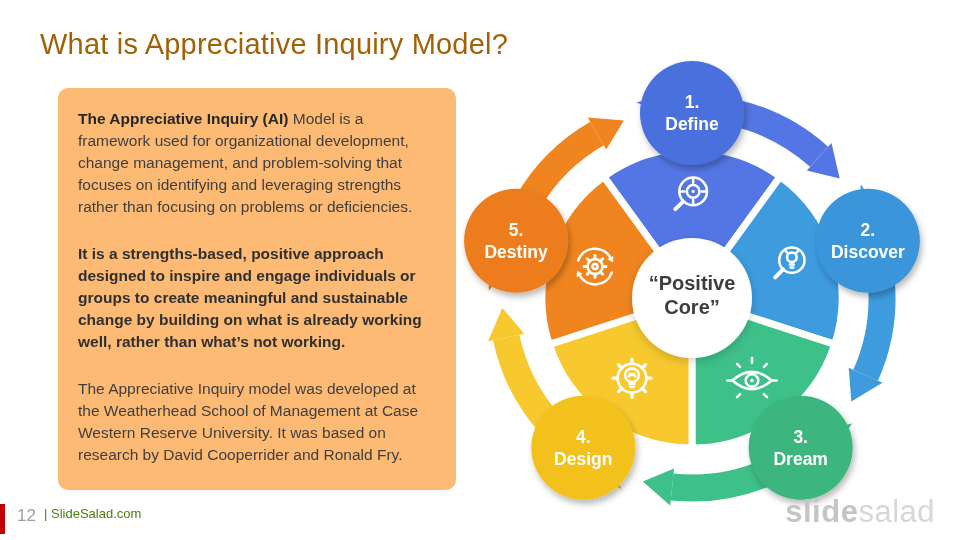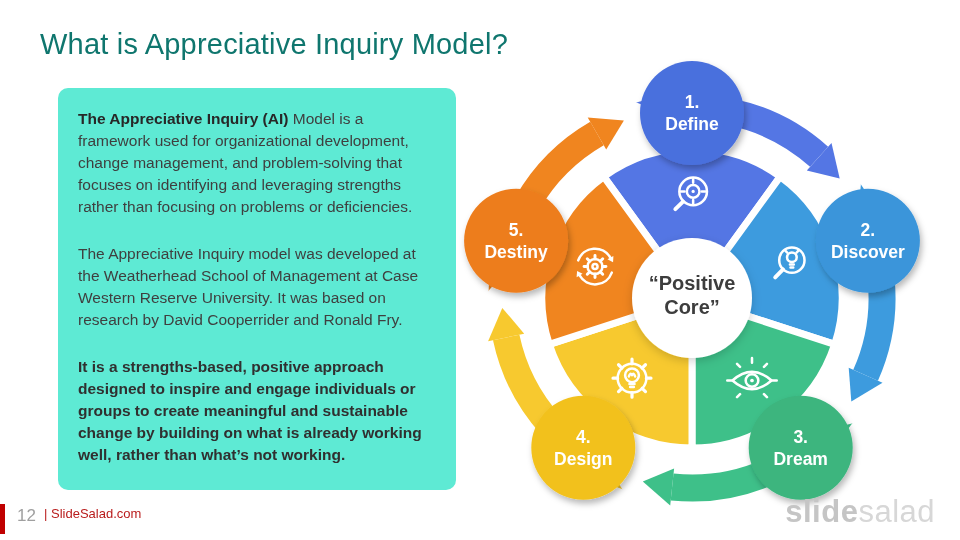--- a/index.html
+++ b/index.html
@@ -4,41 +4,41 @@
 <style>
   html,body{margin:0;padding:0;}
   body{
     width:960px;height:540px;position:relative;overflow:hidden;
     background:#ffffff;
     font-family:"Liberation Sans",sans-serif;
     -webkit-font-smoothing:antialiased;
   }
   .title{
     position:absolute;left:40px;top:28px;
-    font-size:29px;font-weight:400;color:#0f766e;letter-spacing:.2px;
+    font-size:29px;font-weight:400;color:#a16207;letter-spacing:.2px;
   }
   .textbox{
     position:absolute;left:58px;top:88px;width:398px;height:402px;
-    background:#5eead4;border-radius:10px;box-sizing:border-box;
+    background:#fdba74;border-radius:10px;box-sizing:border-box;
     padding:20px 20px 16px 20px;
   }
   .textbox p{
     margin:0 0 25px 0;
     font-size:15.5px;line-height:22px;color:#3f3f3f;
   }
   .textbox p:last-child{margin-bottom:0;}
   .lead-bold{font-weight:700;color:#272727;}
   .para-bold{font-weight:700;color:#303030;}
   .footer-page{
     position:absolute;left:17px;top:506px;
     font-size:17px;color:#9f9f9f;
   }
   .footer-site{
     position:absolute;left:44px;top:506px;
-    font-size:13px;color:#b91c1c;
+    font-size:13px;color:#4d7c0f;
   }
   .accent-bar{
     position:absolute;left:0;top:504px;width:5px;height:30px;
   }
   .logo{
     position:absolute;right:25px;top:500px;
     font-size:31px;letter-spacing:.5px;line-height:24px;
   }
   .logo .l1{font-weight:700;color:#c5c5c5;}
   .logo .l2{font-weight:400;color:#d7d7d7;}
@@ -48,22 +48,22 @@
   #diagram svg{display:block;}
   #diagram text{font-family:"Liberation Sans",sans-serif;}
 </style>
 </head>
 <body>
 
 <div class="title">What is Appreciative Inquiry Model?</div>
 
 <div class="textbox">
   <p><span class="lead-bold">The Appreciative Inquiry (AI)</span><span> Model is a framework used for organizational development, change management, and problem-solving that focuses on identifying and leveraging strengths rather than focusing on problems or deficiencies.</span></p>
+  <p><span class="para-bold">It is a strengths-based, positive approach designed to inspire and engage individuals or groups to create meaningful and sustainable change by building on what is already working well, rather than what’s not working.</span></p>
   <p><span>The Appreciative Inquiry model was developed at the Weatherhead School of Management at Case Western Reserve University. It was based on research by David Cooperrider and Ronald Fry.</span></p>
-  <p><span class="para-bold">It is a strengths-based, positive approach designed to inspire and engage individuals or groups to create meaningful and sustainable change by building on what is already working well, rather than what’s not working.</span></p>
 </div>
 
 <div id="diagram">
     <svg width="485" height="468" viewBox="0 0 485 468" xmlns="http://www.w3.org/2000/svg">
       <defs>
         <filter id="satShadow" x="-40%" y="-40%" width="180%" height="180%">
           <feDropShadow dx="2" dy="4" stdDeviation="3" flood-color="#000" flood-opacity="0.28"></feDropShadow>
         </filter>
         <filter id="ctrShadow" x="-40%" y="-40%" width="180%" height="180%">
           <feDropShadow dx="0" dy="3" stdDeviation="5" flood-color="#000" flood-opacity="0.18"></feDropShadow>

